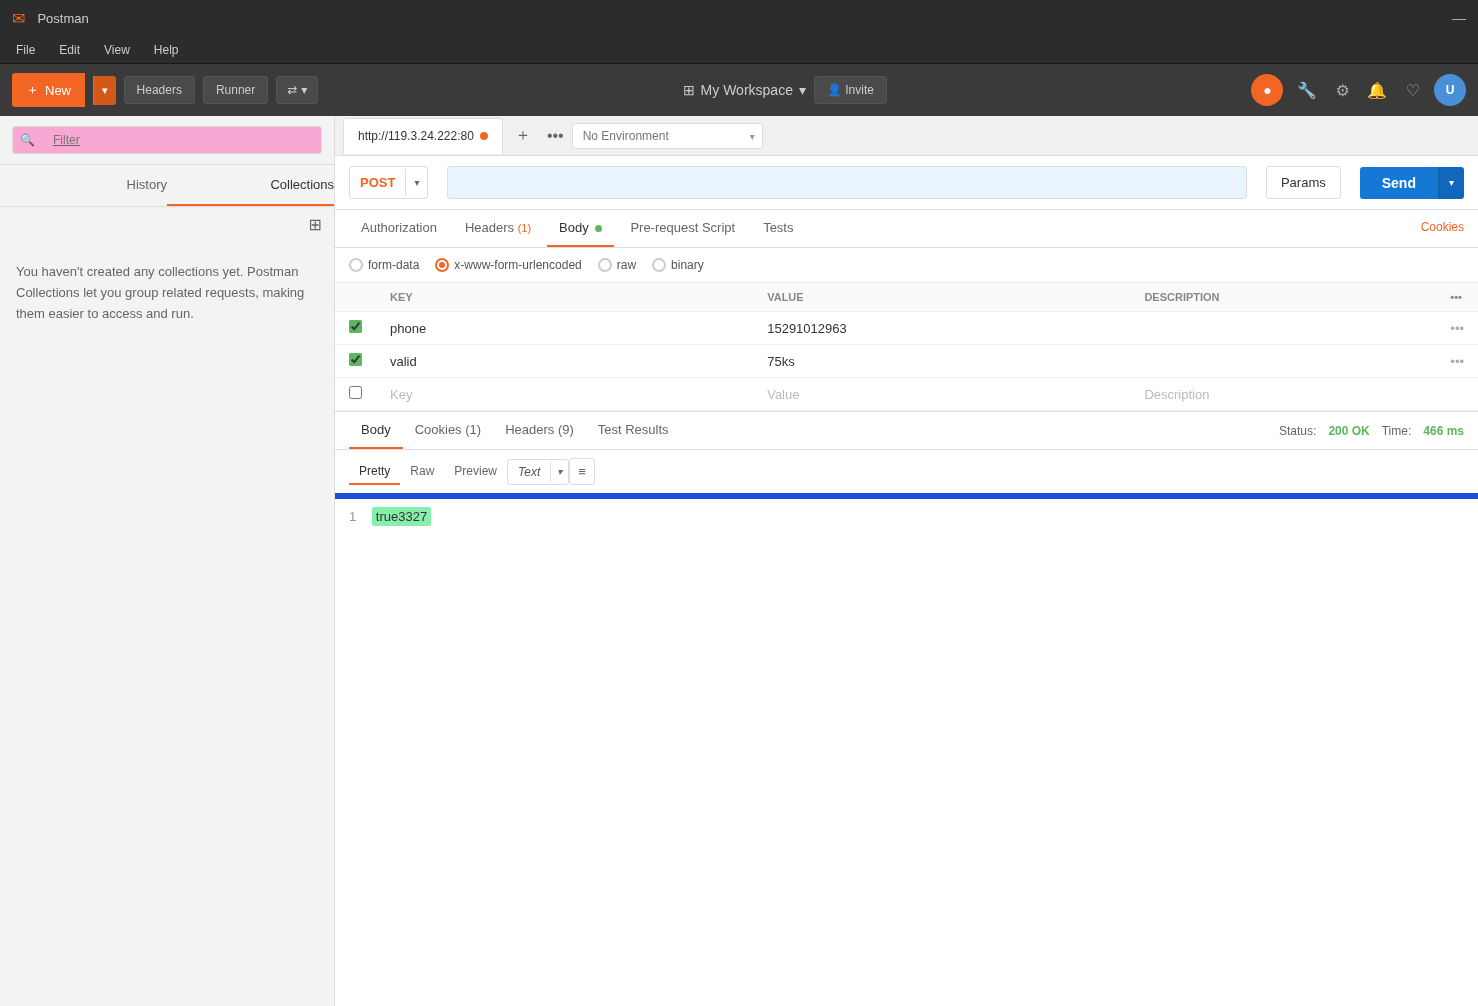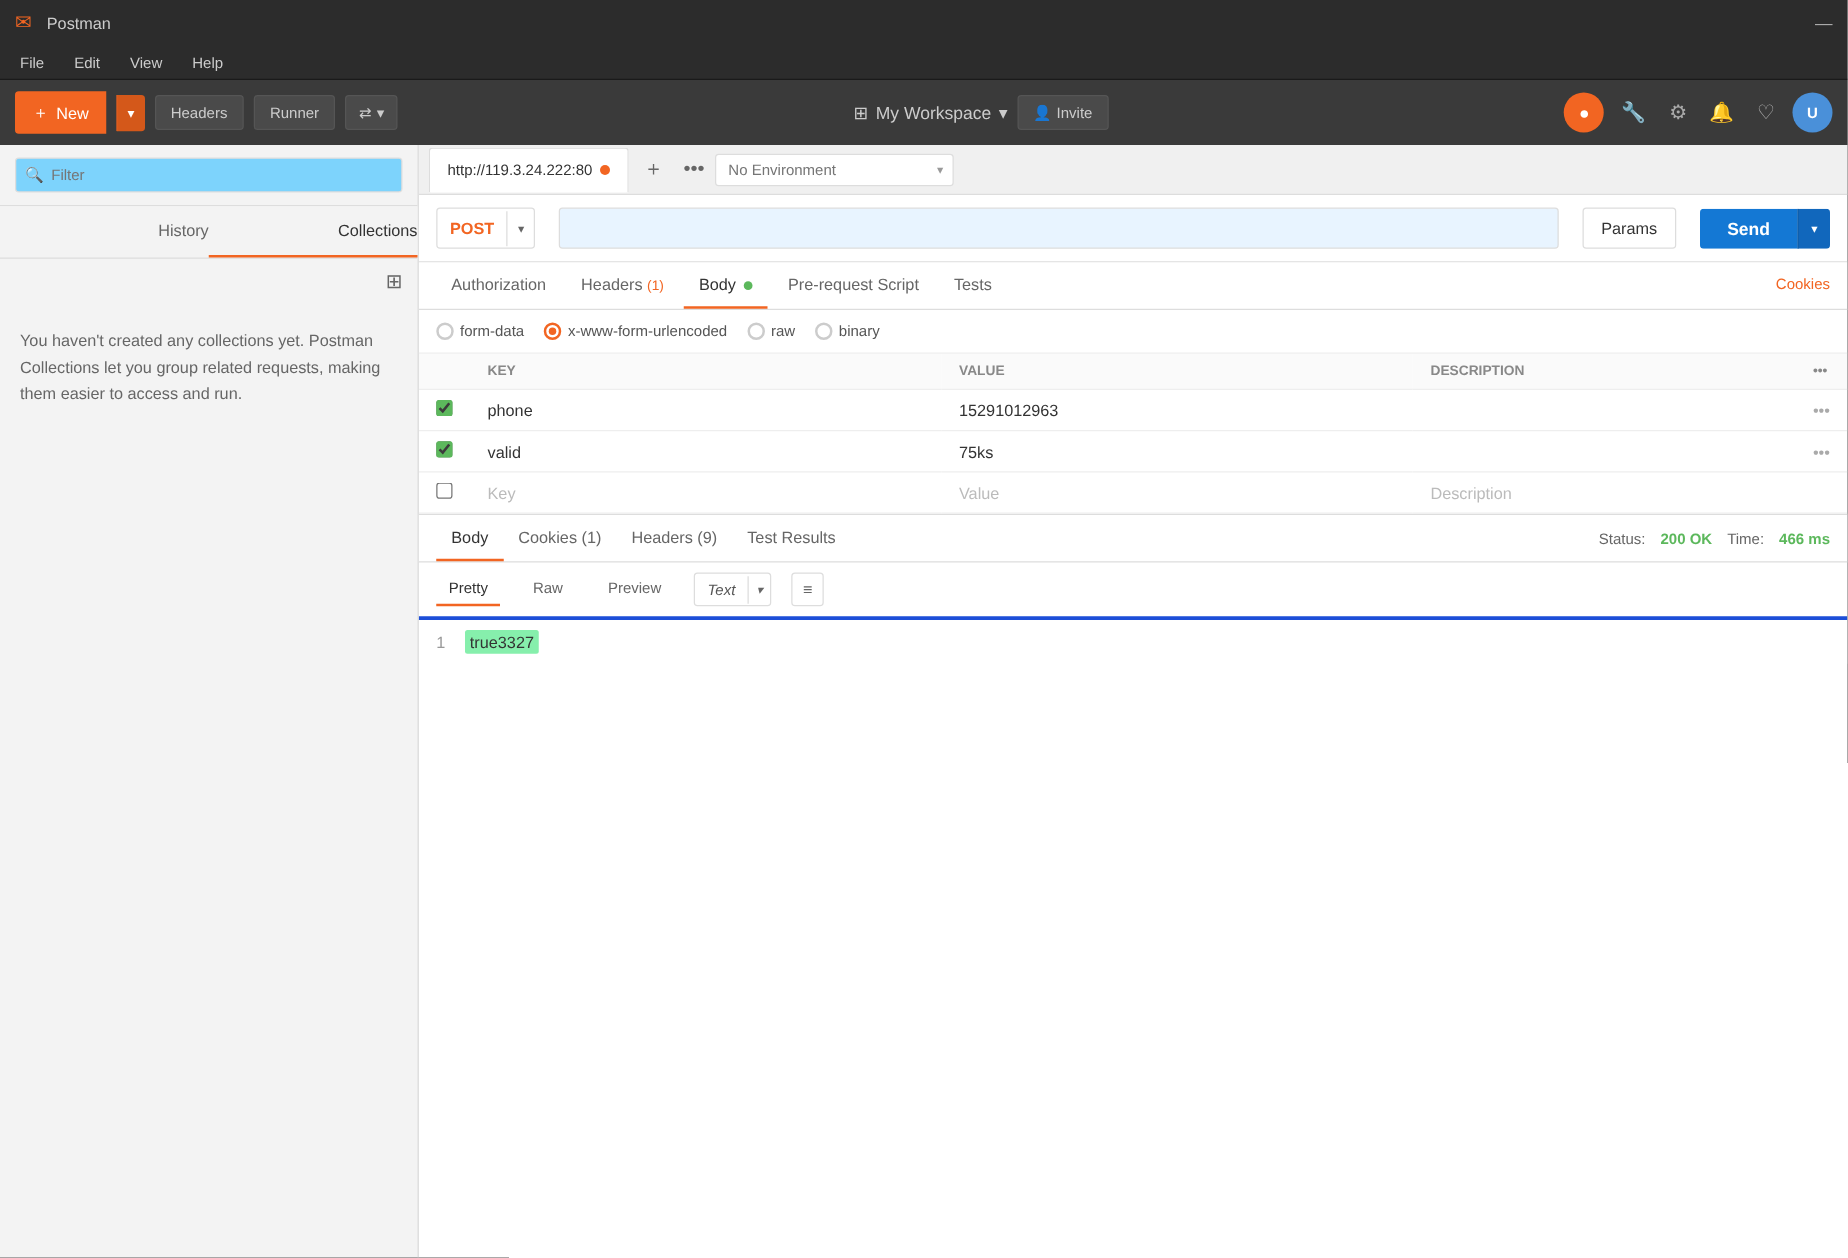--- a/index.html
+++ b/index.html
@@ -132,25 +132,26 @@
       flex-direction: column;
     }
     .sidebar-search {
       padding: 10px 12px;
       border-bottom: 1px solid #ddd;
     }
     .search-input {
       width: 100%;
       border: 1px solid #ddd;
       border-radius: 3px;
-      padding: 6px 10px 6px 28px;
-      font-size: 12px;
-      background: #7dd3fc;
+      padding: 6px 10px 6px 40px;
+      font-size: 12px;
+      background: #f9a8d4;
       color: #666;
       outline: none;
+      text-decoration: underline;
     }
     .search-wrapper { position: relative; }
     .search-icon-pos { position: absolute; left: 8px; top: 50%; transform: translateY(-50%); color: #999; font-size: 12px; }
     .sidebar-tabs { display: flex; border-bottom: 1px solid #ddd; background: #f3f3f3; }
     .sidebar-tab {
       flex: 1; text-align: right; padding: 12px 0;
       cursor: pointer; font-size: 13px; color: #666;
       border-bottom: 2px solid transparent;
     }
     .sidebar-tab.active { color: #333; border-bottom: 2px solid #f26522; font-weight: 500; }
@@ -334,23 +335,24 @@
       border-bottom: 2px solid transparent;
     }
     .response-tab.active { color: #333; border-bottom: 2px solid #f26522; }
     .response-meta { margin-left: auto; font-size: 12px; color: #666; display: flex; gap: 12px; }
     .status-ok { color: #5cb85c; font-weight: 600; }
     .time-val { color: #5cb85c; font-weight: 600; }
 
     
     .format-row {
       display: flex;
+      align-items: center;
       padding: 8px 14px;
-      gap: 16px;
-      border-bottom: 3px solid #1d4ed8;
+      gap: 0;
+      border-bottom: 6px solid #1d4ed8;
     }
     .format-tab {
       padding: 5px 10px;
       font-size: 12px;
       color: #666;
       cursor: pointer;
       border-bottom: 2px solid transparent;
     }
     .format-tab.active { color: #333; border-bottom: 2px solid #f26522; }
     .format-select-wrap {

